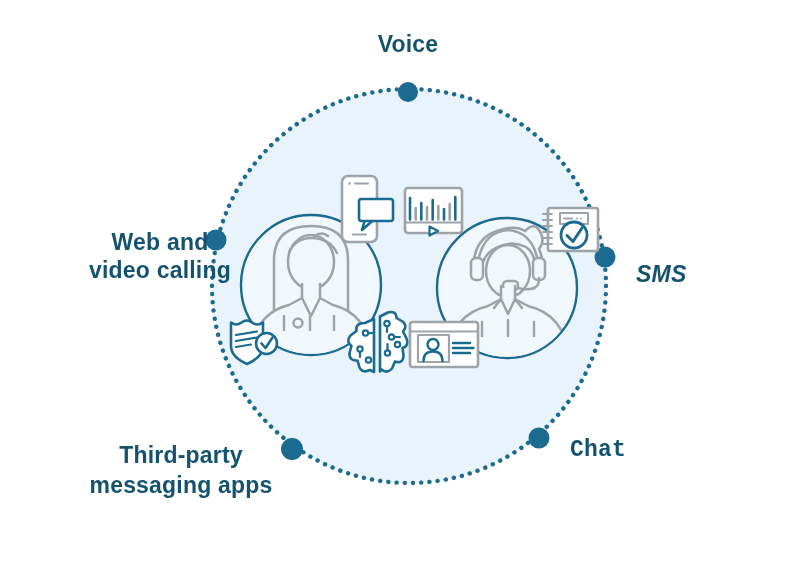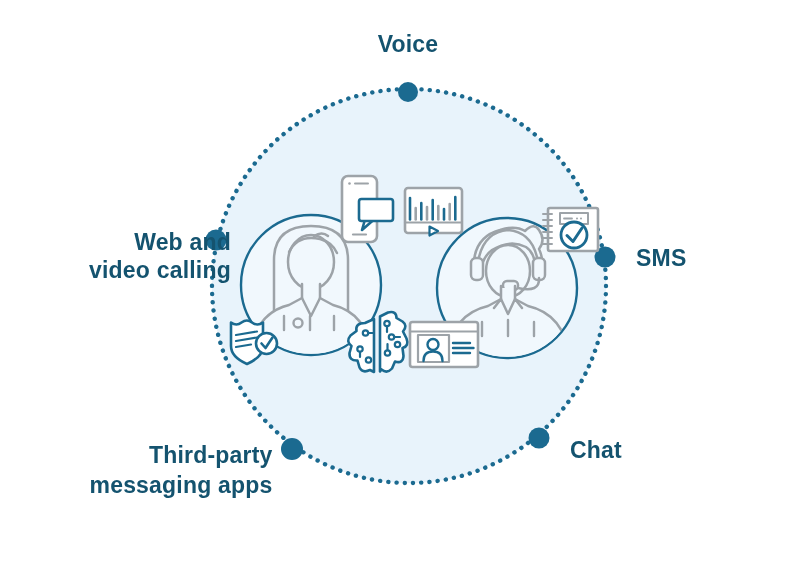--- a/index.html
+++ b/index.html
@@ -12,27 +12,27 @@
     font-family: "Liberation Sans", sans-serif;
   }
   .stage svg { position: absolute; left: 0; top: 0; }
   .label {
     position: absolute;
     font-weight: 700;
     font-size: 23px;
     line-height: 28px;
     color: #14536f;
     white-space: pre-line;
-    text-align: right;
+    text-align: center;
     letter-spacing: 0.2px;
   }
   .label.voice  { left: 408px; top: 30px;  transform: translateX(-50%); }
   .label.web    { left: 128px; top: 228px; transform: translateX(-50%); margin-left: 32px; }
-  .label.sms    { left: 636px; top: 244px; text-align: left; }
-  .label.chat   { left: 570px; top: 436px; text-align: left; }
+  .label.sms    { left: 636px; top: 260px; text-align: left; font-style: italic; }
+  .label.chat   { left: 570px; top: 436px; text-align: left; font-family: Liberation Mono, monospace; }
   .label.third  { left: 181px; top: 440px; transform: translateX(-50%); line-height: 30px; }
 </style>
 </head>
 <body>
 
 <div class="stage">
 
   <svg width="806" height="575" viewBox="0 0 806 575">
 
     <defs>

